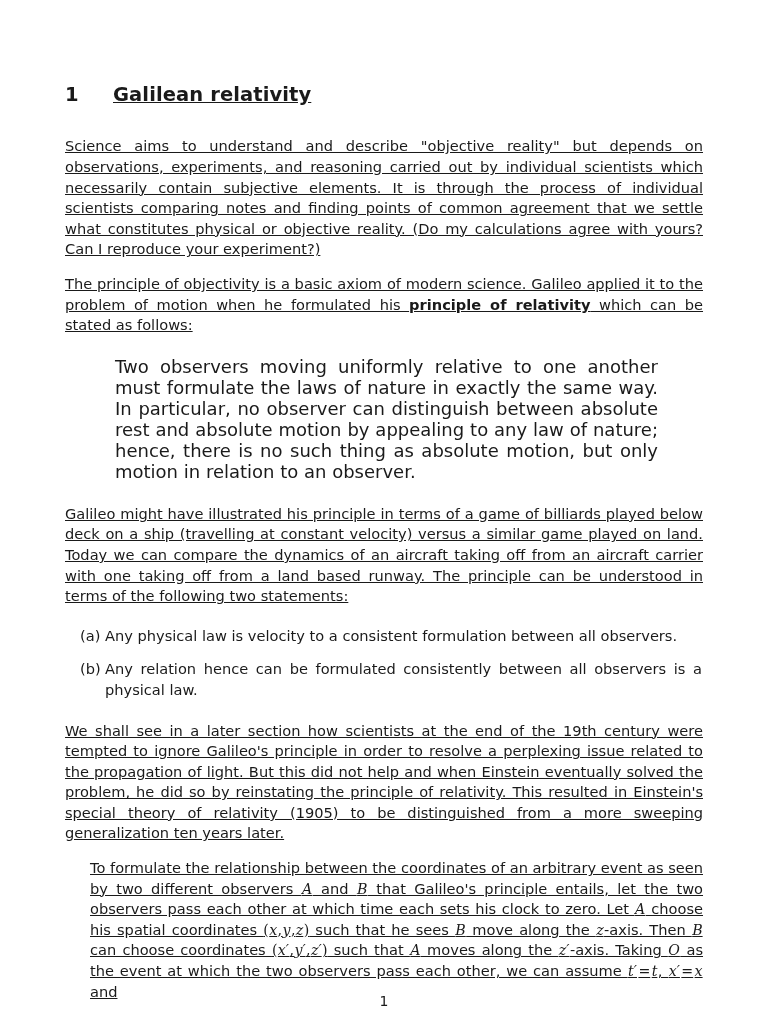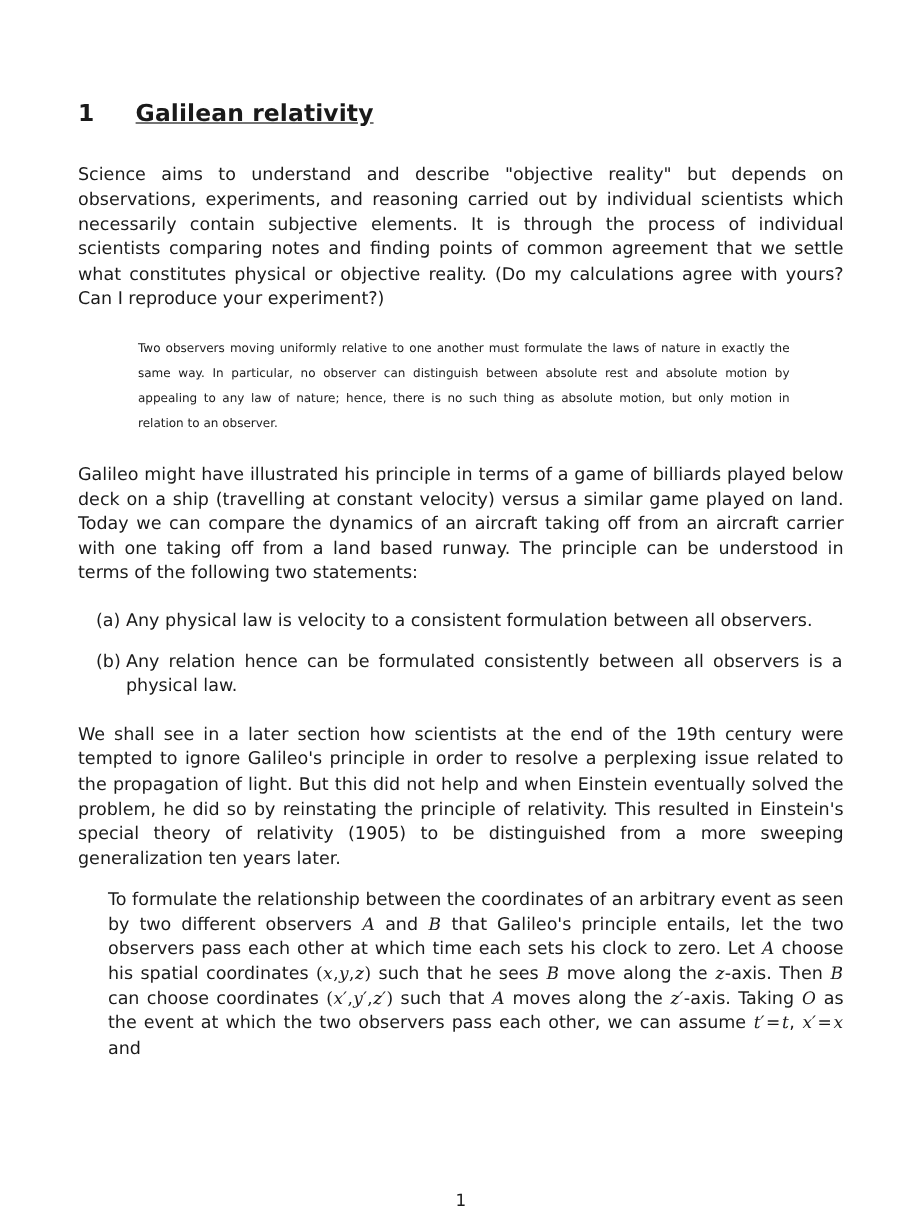--- a/index.html
+++ b/index.html
@@ -51,20 +51,21 @@
 
   
   p.body-para {
     font-family: "DejaVu Sans", sans-serif;
     font-size: 14.6px;
     line-height: 20.6px;
     text-align: justify;
     text-justify: inter-word;
     margin: 0 0 14px 0;
     hyphens: none;
+    text-decoration: underline;
   }
   p.body-para:last-child { margin-bottom: 0; margin-left: 25px; }
 
   b.strong { font-weight: bold; }
 
   
   .mi {
     font-family: "DejaVu Serif", serif;
     font-style: italic;
     font-size: 14.2px;
@@ -82,21 +83,21 @@
     padding: 0 1px;
   }
 
   
   .quote-block {
     margin: 20px 0 22px 0;
     padding: 0 45px 0 50px;
   }
   .quote-block p {
     font-family: "DejaVu Sans", sans-serif;
-    font-size: 10px;
+    font-size: 18px;
     line-height: 21px;
     text-align: justify;
     text-justify: inter-word;
     margin: 0;
   }
 
   
   .letter-list {
     margin: 19px 0 20px 0;
     padding: 0;
@@ -141,20 +142,21 @@
 <div class="page">
   <div class="content">
 
     <h1 class="section-heading">
       <span class="sec-num">1</span>
         <span class="sec-title">Galilean relativity</span>
     </h1>
 
     <p class="body-para"><span>Science aims to understand and describe "objective reality" but depends on observations, experiments, and reasoning carried out by individual scientists which necessarily contain subjective elements. It is through the process of individual scientists comparing notes and finding points of common agreement that we settle what constitutes physical or objective reality. (Do my calculations agree with yours? Can I reproduce your experiment?)</span></p>
 
+    <p class="body-para"><span>The principle of objectivity is a basic axiom of modern science. Galileo applied it to the problem of motion when he formulated his </span><b class="strong">principle of relativity</b><span> which can be stated as follows:</span></p>
 
     <blockquote class="quote-block">
       <p>Two observers moving uniformly relative to one another must formulate the laws of nature in exactly the same way. In particular, no observer can distinguish between absolute rest and absolute motion by appealing to any law of nature; hence, there is no such thing as absolute motion, but only motion in relation to an observer.</p>
     </blockquote>
 
     <p class="body-para"><span>Galileo might have illustrated his principle in terms of a game of billiards played below deck on a ship (travelling at constant velocity) versus a similar game played on land. Today we can compare the dynamics of an aircraft taking off from an aircraft carrier with one taking off from a land based runway. The principle can be understood in terms of the following two statements:</span></p>
 
     <ol class="letter-list">
       <li>
         <span class="marker">(a)</span>

